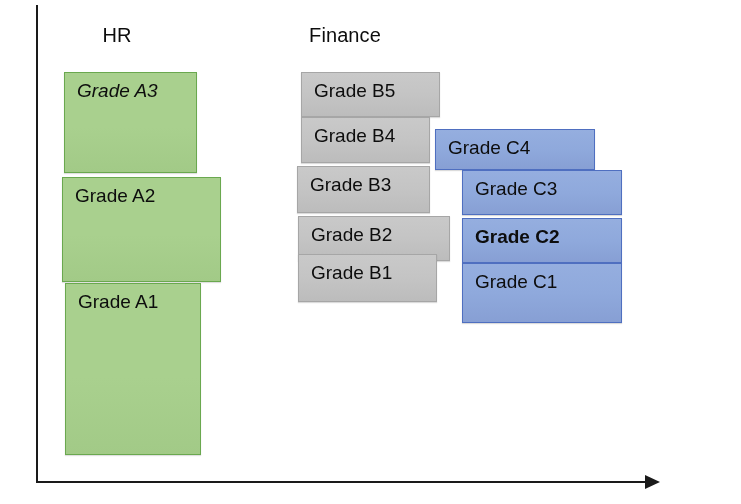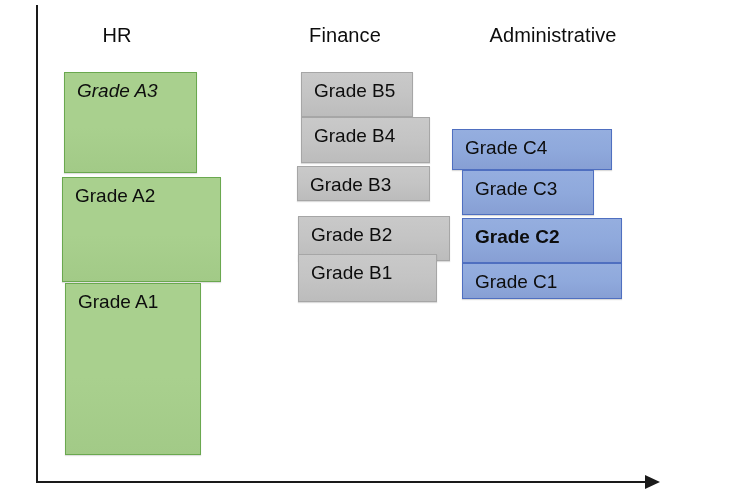--- a/index.html
+++ b/index.html
@@ -96,54 +96,53 @@
 <body>
 
 <div id="canvas">
 
   <div class="axis-vertical"></div>
   <div class="axis-horizontal"></div>
   <div class="axis-arrow"></div>
 
   <div class="col-header hr">HR</div>
   <div class="col-header fin">Finance</div>
-  <div class="col-header adm">Administrative</div>
 
   <div id="boxes-layer">
       <div class="grade-box green" style="left: 64px; top: 72px; width: 133px; height: 101px; font-style: italic;">
         <span class="label">Grade A3</span>
       </div>
       <div class="grade-box green" style="left: 62px; top: 177px; width: 159px; height: 105px;">
         <span class="label">Grade A2</span>
       </div>
       <div class="grade-box green" style="left: 65px; top: 283px; width: 136px; height: 172px; text-align: center;">
         <span class="label">Grade A1</span>
       </div>
-      <div class="grade-box gray" style="left: 301px; top: 72px; width: 112px; height: 45px;">
+      <div class="grade-box gray" style="left: 301px; top: 72px; width: 139px; height: 45px;">
         <span class="label">Grade B5</span>
       </div>
       <div class="grade-box gray" style="left: 301px; top: 117px; width: 129px; height: 46px;">
         <span class="label">Grade B4</span>
       </div>
-      <div class="grade-box gray" style="left: 297px; top: 166px; width: 133px; height: 35px; text-align: center;">
+      <div class="grade-box gray" style="left: 297px; top: 166px; width: 133px; height: 47px; text-align: center;">
         <span class="label">Grade B3</span>
       </div>
       <div class="grade-box gray" style="left: 298px; top: 216px; width: 152px; height: 45px;">
         <span class="label">Grade B2</span>
       </div>
       <div class="grade-box gray" style="left: 298px; top: 254px; width: 139px; height: 48px; padding-left: 12px;">
         <span class="label">Grade B1</span>
       </div>
-      <div class="grade-box blue" style="left: 452px; top: 129px; width: 160px; height: 41px; text-align: right;">
+      <div class="grade-box blue" style="left: 435px; top: 129px; width: 160px; height: 41px; text-align: right;">
         <span class="label">Grade C4</span>
       </div>
-      <div class="grade-box blue" style="left: 462px; top: 170px; width: 132px; height: 45px;">
+      <div class="grade-box blue" style="left: 462px; top: 170px; width: 160px; height: 45px;">
         <span class="label">Grade C3</span>
       </div>
       <div class="grade-box blue" style="left: 462px; top: 218px; width: 160px; height: 45px; font-weight: bold;">
         <span class="label">Grade C2</span>
       </div>
-      <div class="grade-box blue" style="left: 462px; top: 263px; width: 160px; height: 36px;">
+      <div class="grade-box blue" style="left: 462px; top: 263px; width: 160px; height: 60px;">
         <span class="label">Grade C1</span>
       </div>
     </div>
 
 </div>
 
 </body></html>

